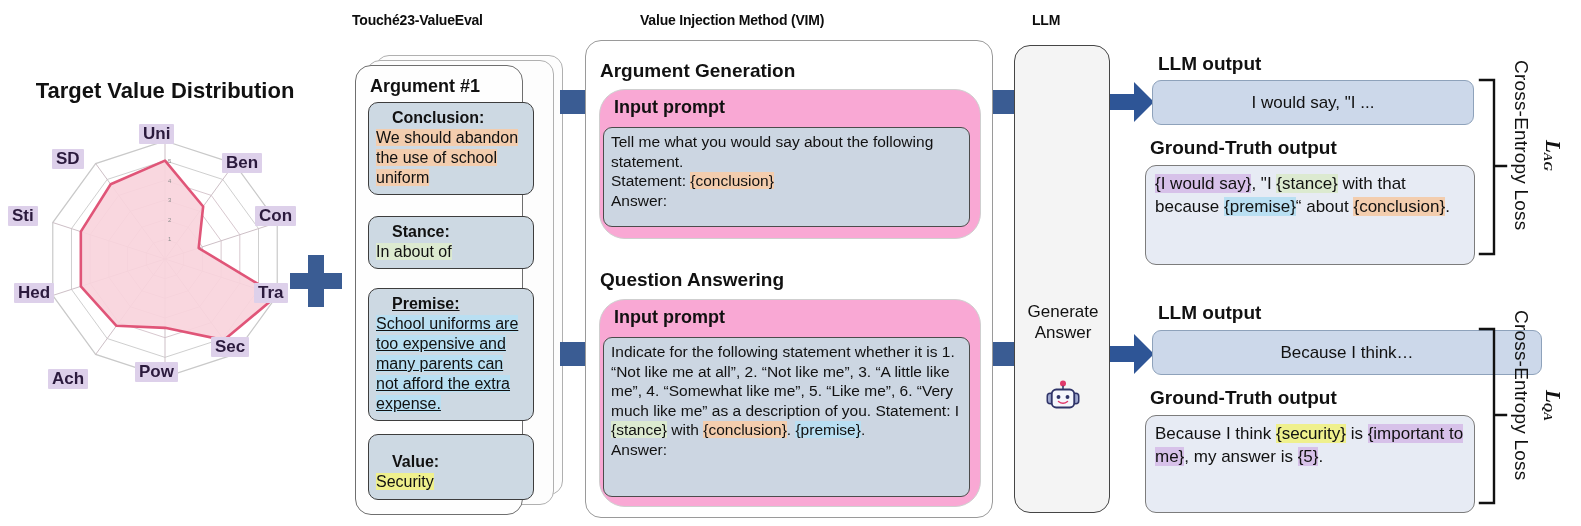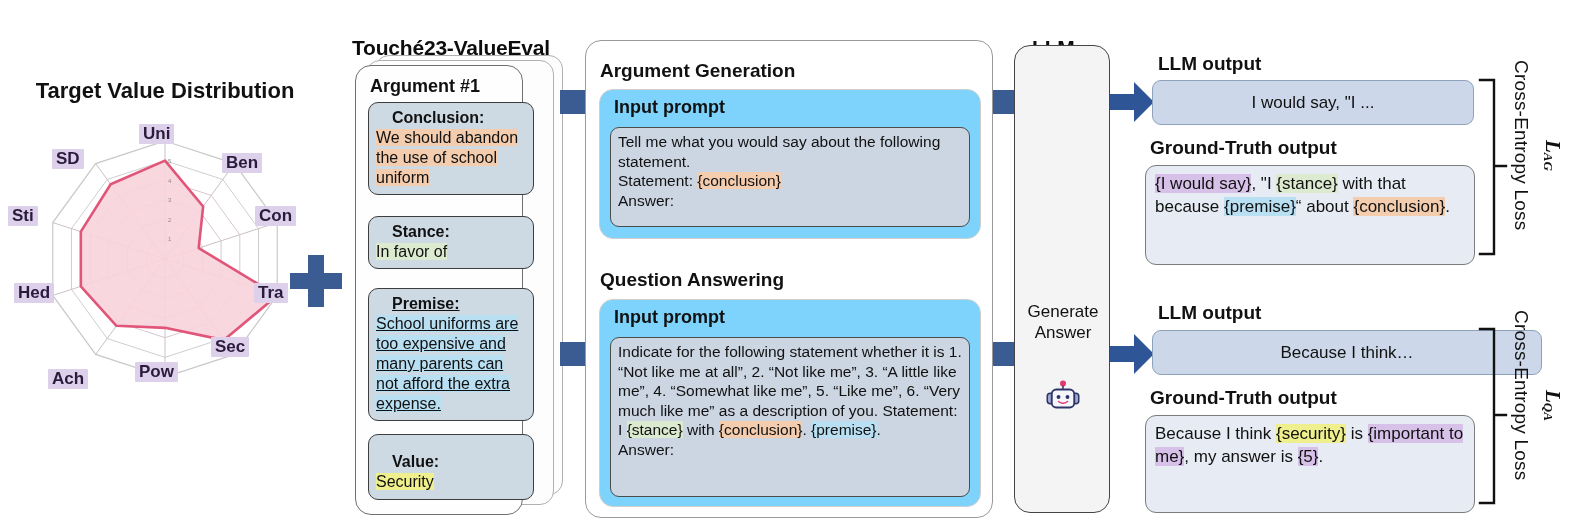--- a/index.html
+++ b/index.html
@@ -10,25 +10,24 @@
     font-family:"Liberation Sans", sans-serif;
     color:#111;
     position:relative;
     overflow:hidden;
   }
 
   
   .col-head{
     position:absolute;
     font-weight:bold;
-    font-size:21px;
+    font-size:14px;
     letter-spacing:-.2px;
     white-space:nowrap;
     color:#0d0d0d;
-    margin-top:24px;
   }
 
   
   #radar-panel{ position:absolute; left:0; top:78px; width:330px; height:330px;}
   #radar-title{
     position:absolute; left:0; top:0; width:330px; text-align:center;
     font-size:22px; font-weight:bold; color:#111;
   }
   #radar-svg{ position:absolute; left:28px; top:44px;}
   .axis-label{
@@ -70,28 +69,28 @@
 
   
   #vim-panel{
     position:absolute; left:585px; top:40px; width:408px; height:478px;
     background:#ffffff; border:1.6px solid #9a9a9a; border-radius:16px;
   }
   .section-title{
     position:absolute; font-size:19px; font-weight:bold; color:#111;
   }
   .prompt-shell{
-    position:absolute; background:#7dd3fc; border:1.4px solid #cfcfcf;
-    border-radius:14px;
+    position:absolute; background:#f9a8d4; border:1.4px solid #cfcfcf;
+    border-radius:26px;
   }
   .prompt-shell .ptitle{
     position:absolute; left:14px; top:7px; font-size:18px; font-weight:bold;
   }
   .prompt-body{
-    position:absolute; left:10px; right:10px;
+    position:absolute; left:3px; right:10px;
     background:#ccd6e2; border:1.6px solid #4c4c4c; border-radius:9px;
     padding:4px 7px 11px 7px;
     font-size:15.5px; line-height:19.5px; color:#111;
   }
 
   
   #llm-box{
     position:absolute; left:1014px; top:45px; width:96px; height:468px;
     background:#f4f4f4; border:1.8px solid #454545; border-radius:16px;
   }
@@ -208,21 +207,21 @@
   <div id="arg-card">
     <div id="arg-title">Argument #1</div>
 
     <div class="field-box" style="top:36px;">
       <span class="field-label">Conclusion:</span>
       <span class="hl-orange">We should abandon the use of school uniform</span>
     </div>
 
     <div class="field-box" style="top:150px;">
       <span class="field-label">Stance:</span>
-      <span class="hl-green">In favor of</span>
+      <span class="hl-green">In about of</span>
     </div>
 
     <div class="field-box" style="top:222px;text-decoration:underline;">
       <span class="field-label">Premise:</span>
       <span class="hl-blue">School uniforms are too expensive and many parents can not afford the extra expense.</span>
     </div>
 
     <div class="field-box" style="top:368px; height:66px;">
       <span class="field-label" style="margin-top:12px;">Value:</span>
       <span class="hl-yellow">Security</span>

